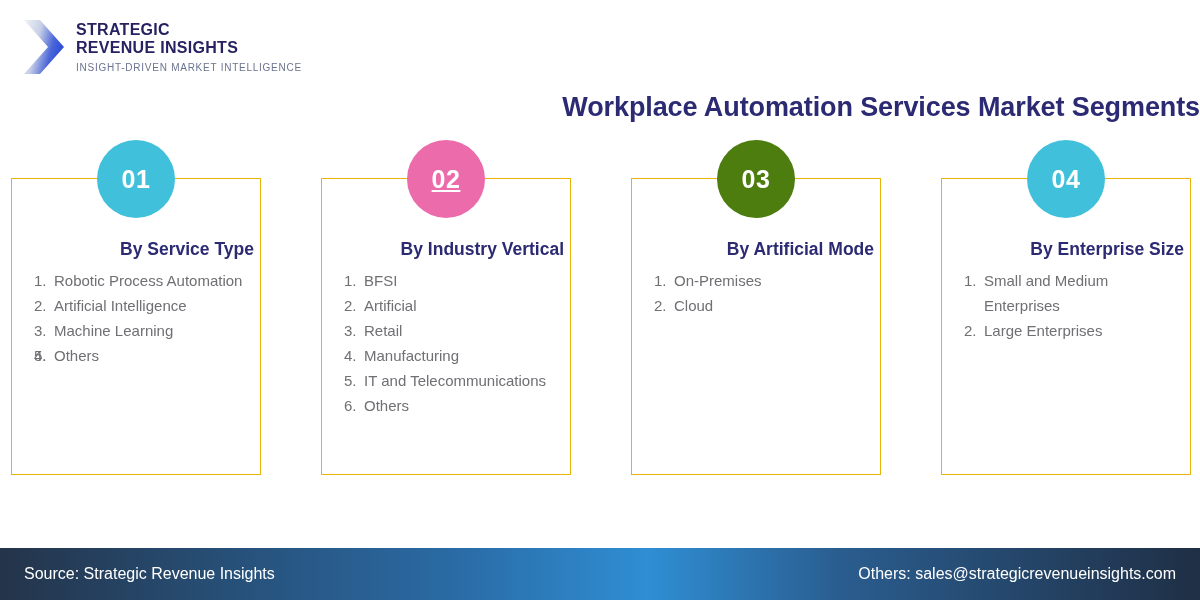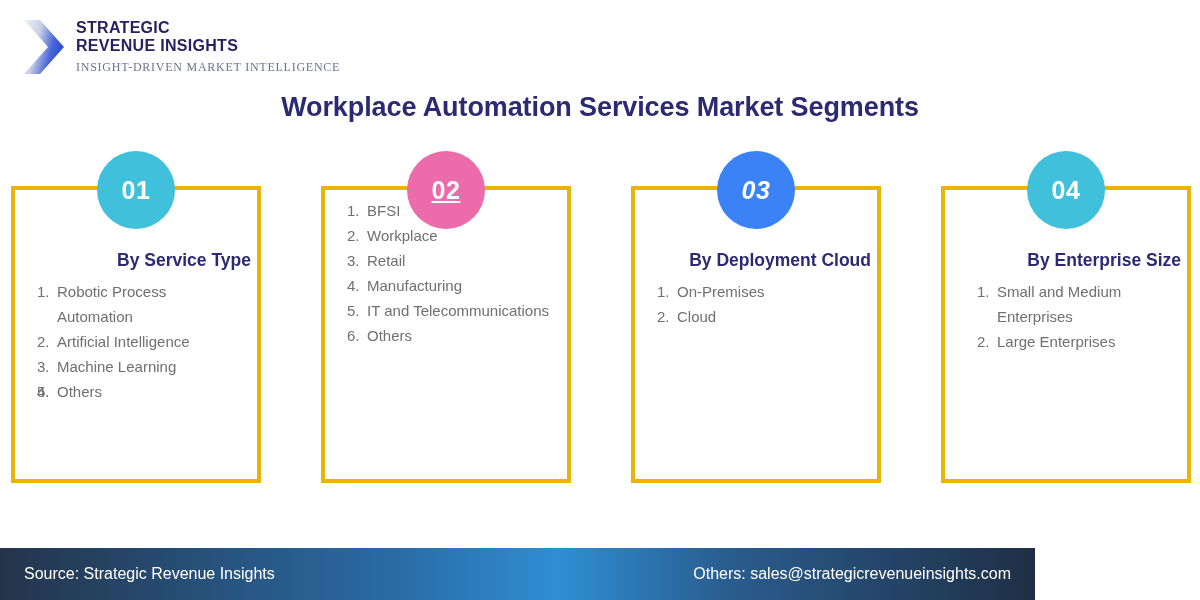--- a/index.html
+++ b/index.html
@@ -13,41 +13,41 @@
 
   
   .logo-block { position:absolute; left:22px; top:18px; display:flex; align-items:center; }
   .logo-mark { width:44px; height:58px; flex:0 0 auto; }
   .logo-text { margin-left:10px; }
   .logo-line1, .logo-line2 {
     font-size:16px; font-weight:bold; letter-spacing:0.3px;
     color:#262261; line-height:1.13; white-space:nowrap;
   }
   .logo-tag {
-    font-size:12px; letter-spacing:0.75px; color:#6b7390;
-    margin-top:5px; white-space:nowrap;font-family:Liberation Serif, serif;
+    font-size:10px; letter-spacing:0.75px; color:#6b7390;
+    margin-top:5px; white-space:nowrap;
   }
 
   
   .page-title {
     position:absolute; top:92px; left:0; width:1200px;
-    text-align:center; font-size:27px; font-weight:bold;
+    text-align:right; font-size:27px; font-weight:bold;
     color:#2b2a72; letter-spacing:-0.1px;
   }
 
   
   .cards { position:absolute; top:178px; left:0; width:1200px; height:300px; }
   .card {
-    position:absolute; top:8px; width:250px; height:297px;
-    border:4px solid #eab308; background:#fff;
+    position:absolute; top:0; width:250px; height:297px;
+    border:1px solid #eab308; background:#fff;
   }
   .card.c1 { left:11px; }
   .card.c2 { left:321px; }
   .card.c3 { left:631px; }
-  .card.c4 { left:941px;padding-left:10px; }
+  .card.c4 { left:941px; }
 
   .badge {
     position:absolute; top:-39px; left:50%; transform:translateX(-50%);
     width:78px; height:78px; border-radius:50%;
     display:flex; align-items:center; justify-content:center;
     color:#ffffff; font-size:25px; font-weight:bold; letter-spacing:0.5px;
   }
 
   .card-title {
     text-align:right; font-size:17.5px; font-weight:bold;
@@ -60,21 +60,21 @@
   }
   .card-list li {
     position:relative; padding-left:20px;
   }
   .card-list li .num {
     position:absolute; left:0; top:0;
   }
 
   
   .footer {
-    position:absolute; left:0; bottom:0; width:1035px; height:52px;
+    position:absolute; left:0; bottom:0; width:1200px; height:52px;
     background:linear-gradient(90deg,#24344a 0%,#2a6ba5 38%,#2f8ed4 54%,#2a5d8f 70%,#1f2f45 100%);
     display:flex; align-items:center; justify-content:space-between;
     padding:0 24px; color:#ffffff; font-size:16px;
   }
 </style>
 </head>
 <body>
 
 <div class="logo-block">
   <svg class="logo-mark" viewBox="0 0 44 58">
@@ -106,33 +106,34 @@
       <li><span class="num">1.</span><span>Robotic Process Automation</span></li>
       <li><span class="num">2.</span><span>Artificial Intelligence</span></li>
       <li><span class="num">3.</span><span>Machine Learning</span></li>
       <li><span class="num">4.</span></li>
       <li><span class="num">5.</span><span>Others</span></li>
     </ul>
   </div>
 
   <div class="card c2">
     <div class="badge" style="background: rgb(236, 107, 171); text-decoration: underline;">02</div>
+    <div class="card-title">By Industry Vertical</div>
     <ul class="card-list">
       <li><span class="num">1.</span><span>BFSI</span></li>
-      <li><span class="num">2.</span><span>Workplace</span></li>
+      <li><span class="num">2.</span><span>Artificial</span></li>
       <li><span class="num">3.</span><span>Retail</span></li>
       <li><span class="num">4.</span><span>Manufacturing</span></li>
       <li><span class="num">5.</span><span>IT and Telecommunications</span></li>
       <li><span class="num">6.</span><span>Others</span></li>
     </ul>
   </div>
 
   <div class="card c3">
-    <div class="badge" style="background: #3b82f6; font-style: italic;">03</div>
-    <div class="card-title">By Deployment Cloud</div>
+    <div class="badge" style="background: #4d7c0f;">03</div>
+    <div class="card-title">By Artificial Mode</div>
     <ul class="card-list">
       <li><span class="num">1.</span><span>On-Premises</span></li>
       <li><span class="num">2.</span><span>Cloud</span></li>
     </ul>
   </div>
 
   <div class="card c4">
     <div class="badge" style="background: rgb(65, 192, 220);">04</div>
     <div class="card-title">By Enterprise Size</div>
     <ul class="card-list">

